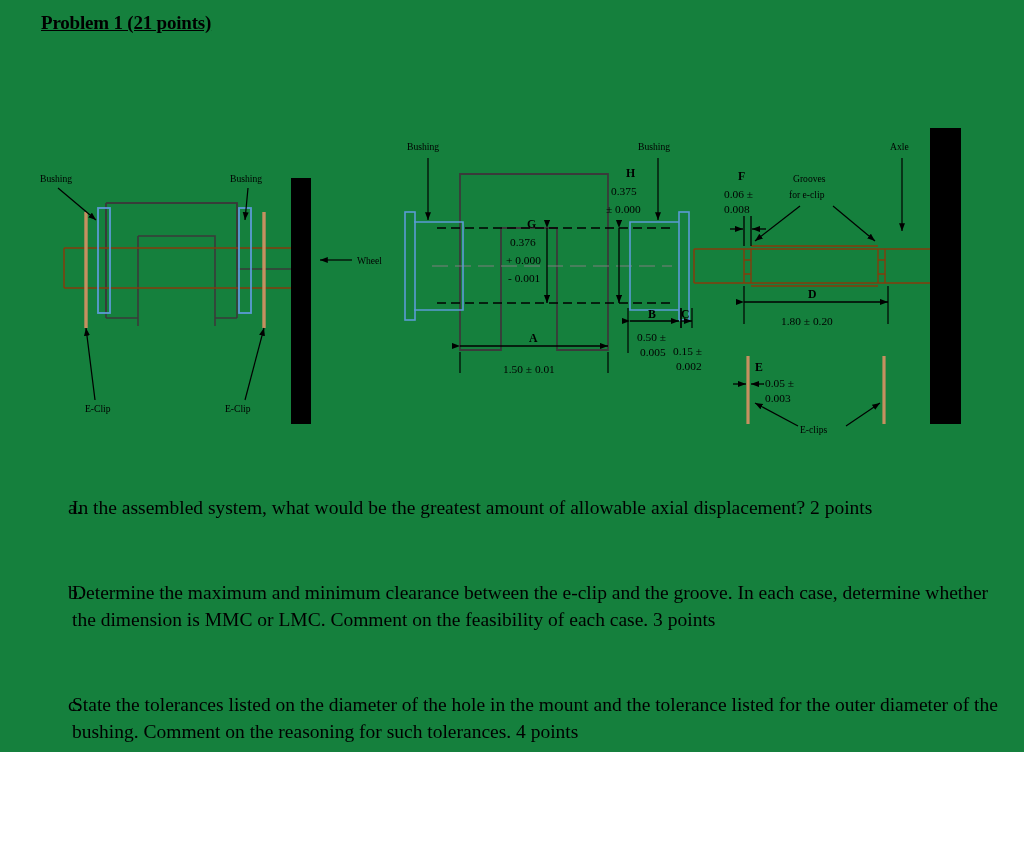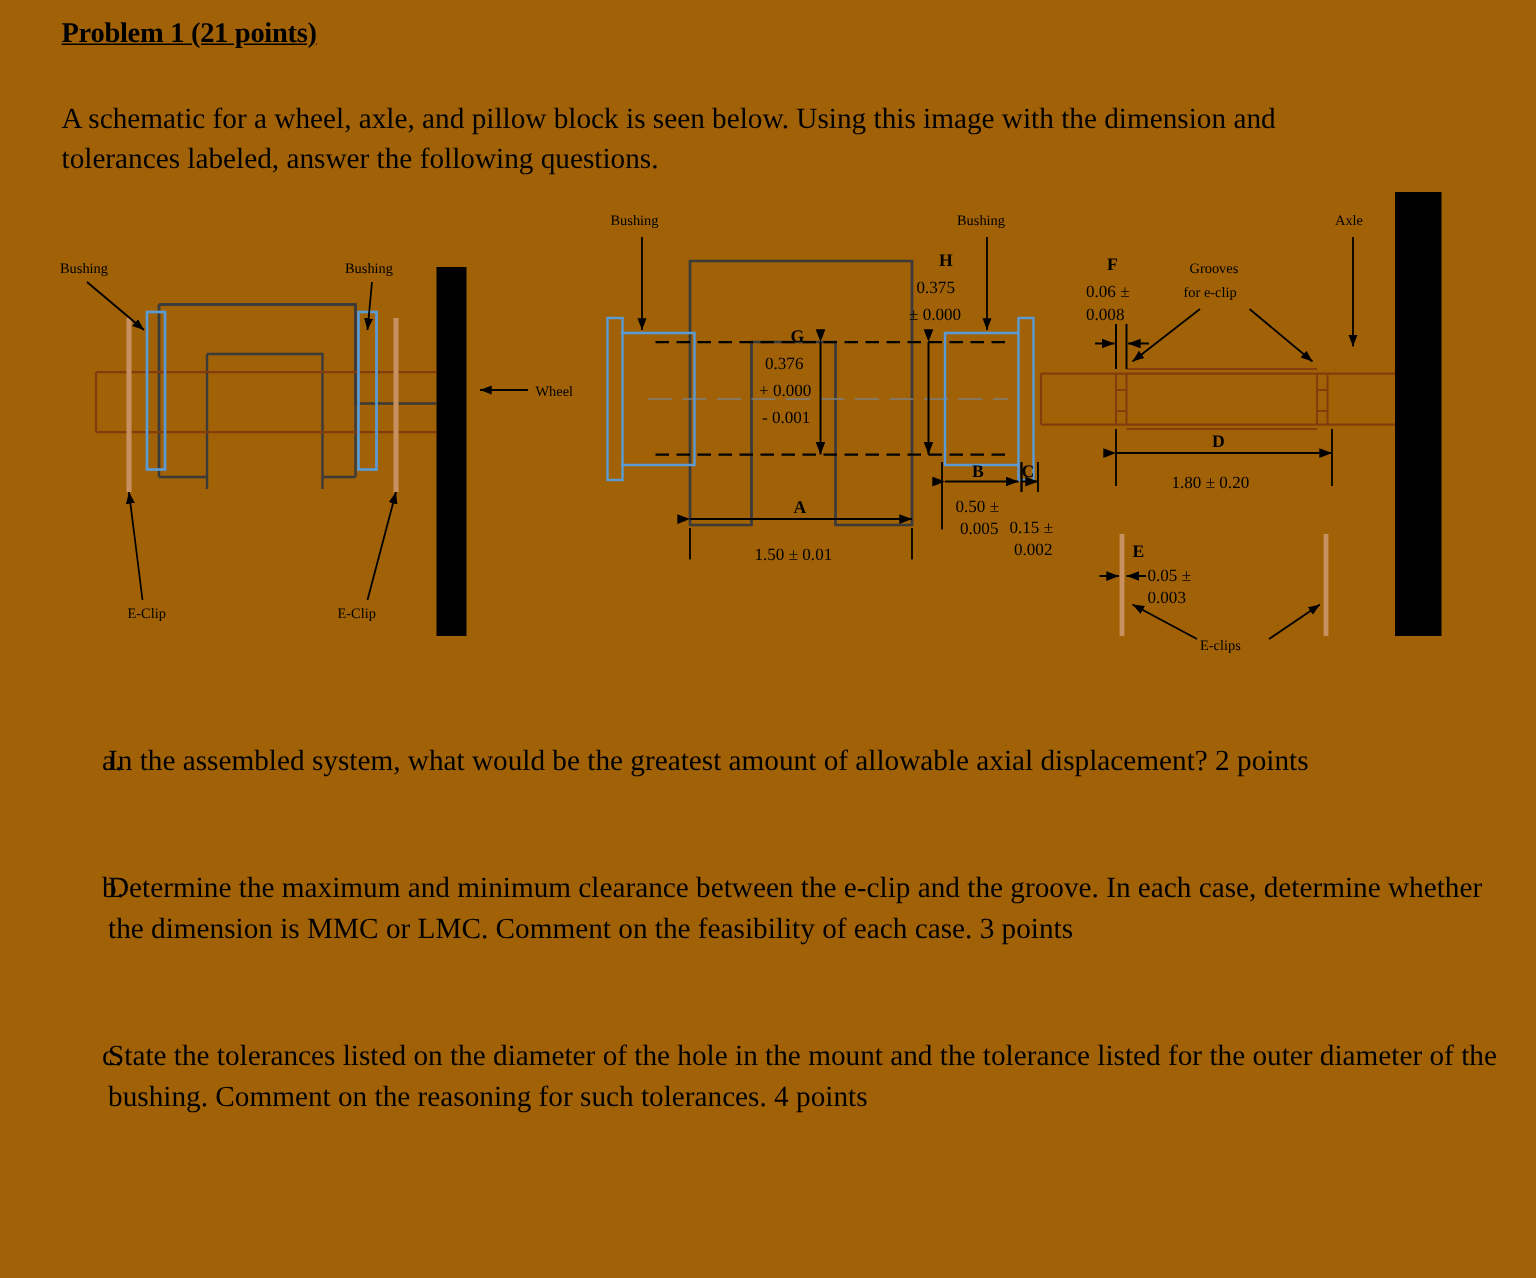--- a/index.html
+++ b/index.html
@@ -4,21 +4,21 @@
 <style>
   * { box-sizing: border-box; }
   html, body {
     margin: 0; padding: 0;
     width: 1024px; height: 852px;
     background: #ffffff;
     font-family: "Liberation Serif", "DejaVu Serif", serif;
     color: #000000;
     overflow: hidden;
   }
-  #page { position: relative; width: 1024px; height: 852px; background:#a16207; }
+  #page { position: relative; width: 1024px; height: 752px; background:#15803d; }
 
   
   .title {
     position: absolute; left: 41px; top: 12px;
     font-size: 19px; font-weight: bold;
     text-decoration: underline;
     letter-spacing: -0.2px;
     white-space: nowrap;
   }
   .intro {
@@ -40,21 +40,20 @@
   .lbl-sm { font-size: 9.6px; }
   .lbl-dim { font-size: 11.4px; }
   .lbl-dimb { font-size: 11.8px; font-weight: bold; }
 </style>
 </head>
 <body>
 
 <div id="page">
 
   <div class="title">Problem 1 (21 points)</div>
-  <div class="intro">A schematic for a wheel, axle, and pillow block is seen below. Using this image with the dimension and tolerances labeled, answer the following questions.</div>
 
   <div id="figure">
   <svg width="1024" height="320" viewBox="0 0 1024 320" xmlns="http://www.w3.org/2000/svg">
     <defs>
       <marker id="ah" markerWidth="9" markerHeight="9" refX="8" refY="3" orient="auto">
         <path d="M0,0 L8,3 L0,6 z" fill="#000"></path>
       </marker>
       <marker id="ahs" markerWidth="7" markerHeight="7" refX="6.5" refY="2.5" orient="auto">
         <path d="M0,0 L6.5,2.5 L0,5 z" fill="#000"></path>
       </marker>

